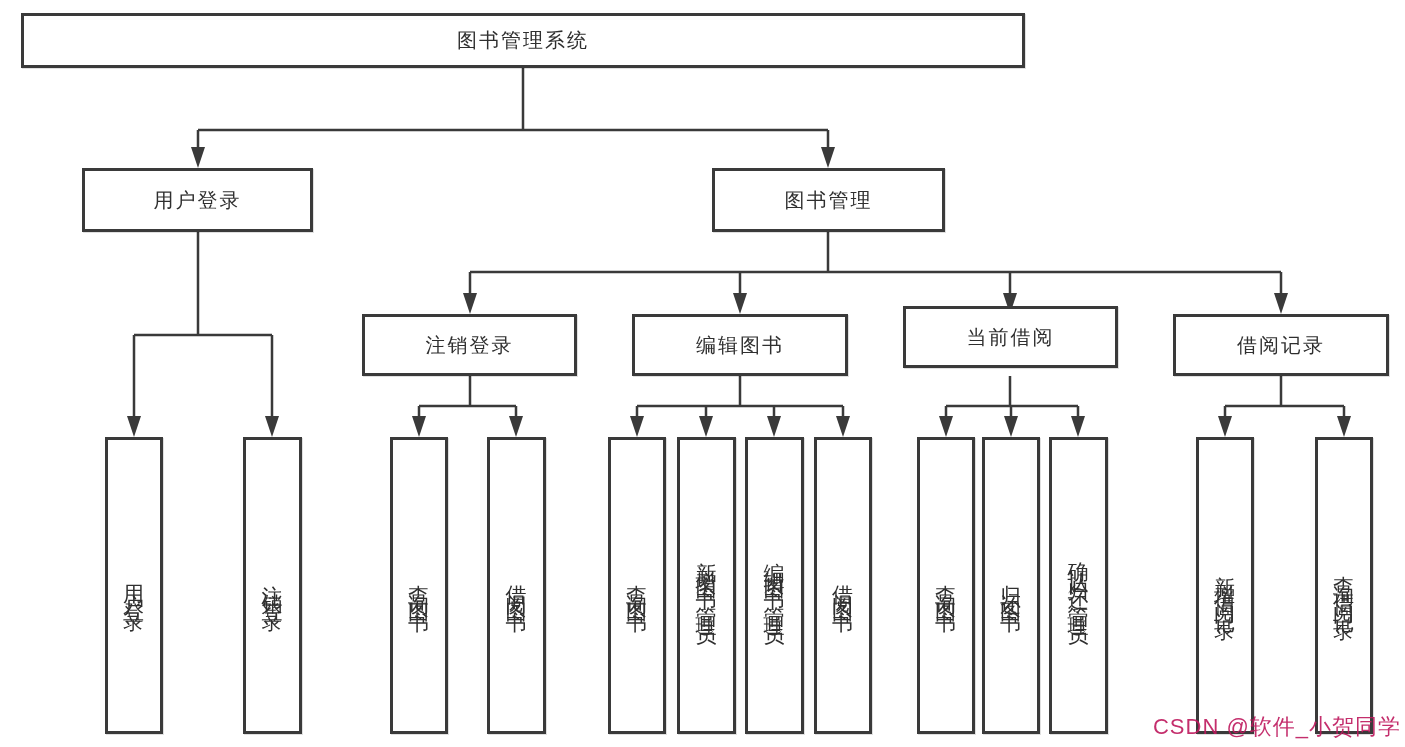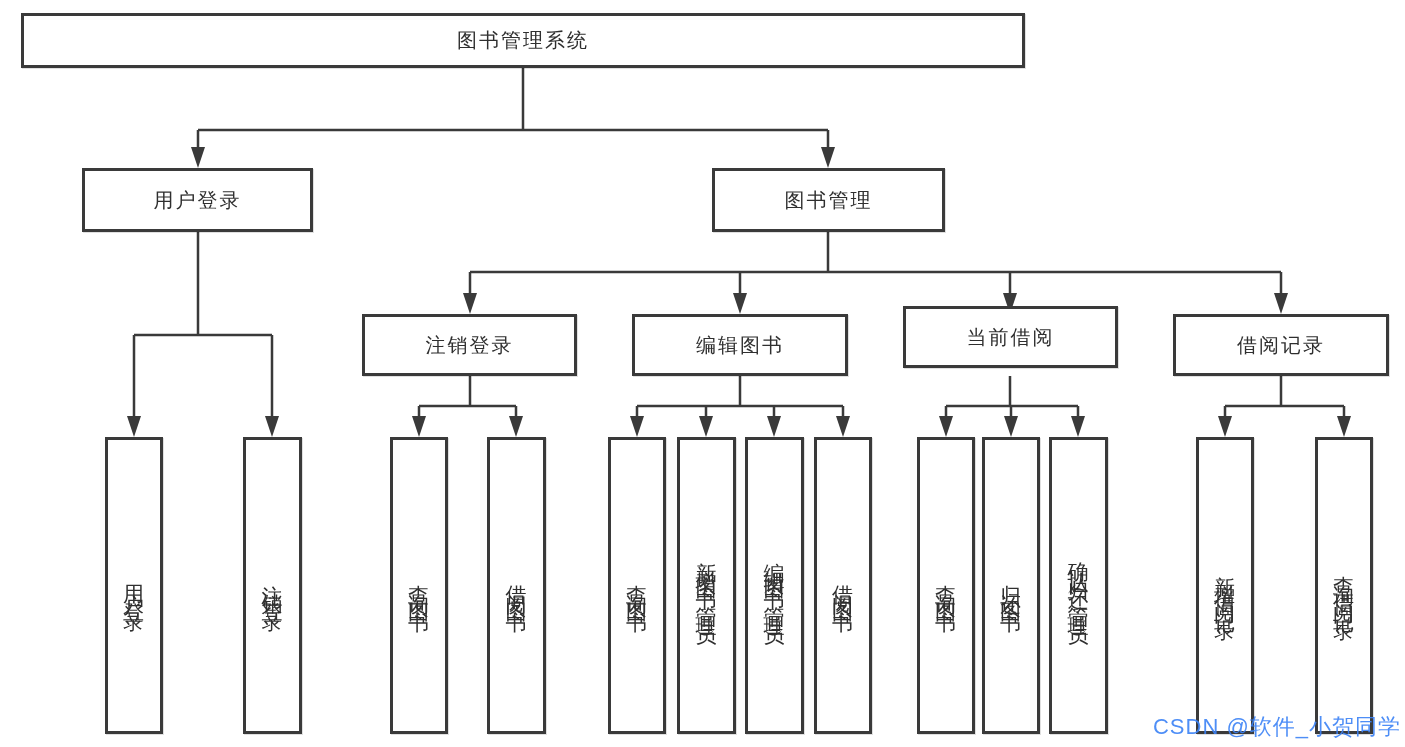--- a/index.html
+++ b/index.html
@@ -14,21 +14,21 @@
     box-shadow:1px 1px 0 rgba(0,0,0,0.12);
   }
   .hbox span{font-size:20px;letter-spacing:2px;white-space:nowrap;}
   .leaf{top:437px;height:297px;}
   .vtext{
     writing-mode:vertical-rl;text-orientation:mixed;
     font-size:21px;letter-spacing:9px;line-height:1;white-space:nowrap;
   }
   .watermark{
     position:absolute;right:4px;top:712px;z-index:3;
-    font-size:22px;color:#3b82f6;opacity:.9;letter-spacing:1px;white-space:nowrap;
+    font-size:22px;color:#be185d;opacity:.9;letter-spacing:1px;white-space:nowrap;
   }
   path.wire{stroke:#3a3a3a;stroke-width:2.5;fill:none;}
   polygon.arrow{fill:#3a3a3a;}
 </style>
 </head>
 <body>
 
 <div id="stage">
 
   <svg class="wires" width="1405" height="747" viewBox="0 0 1405 747" aria-hidden="true">

